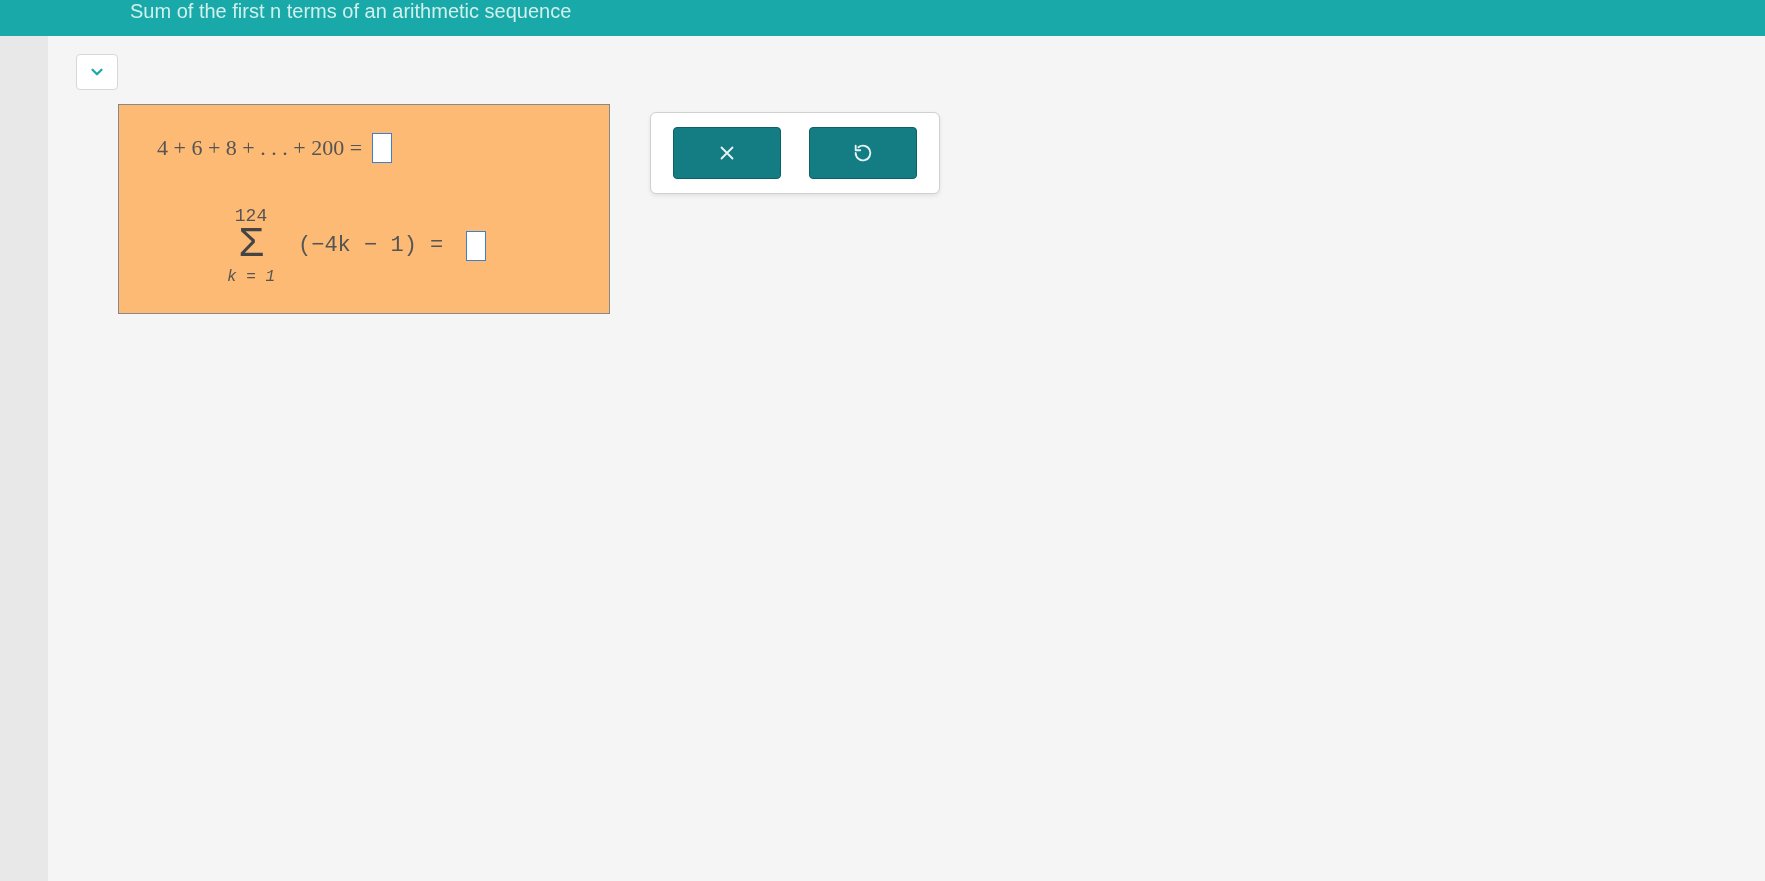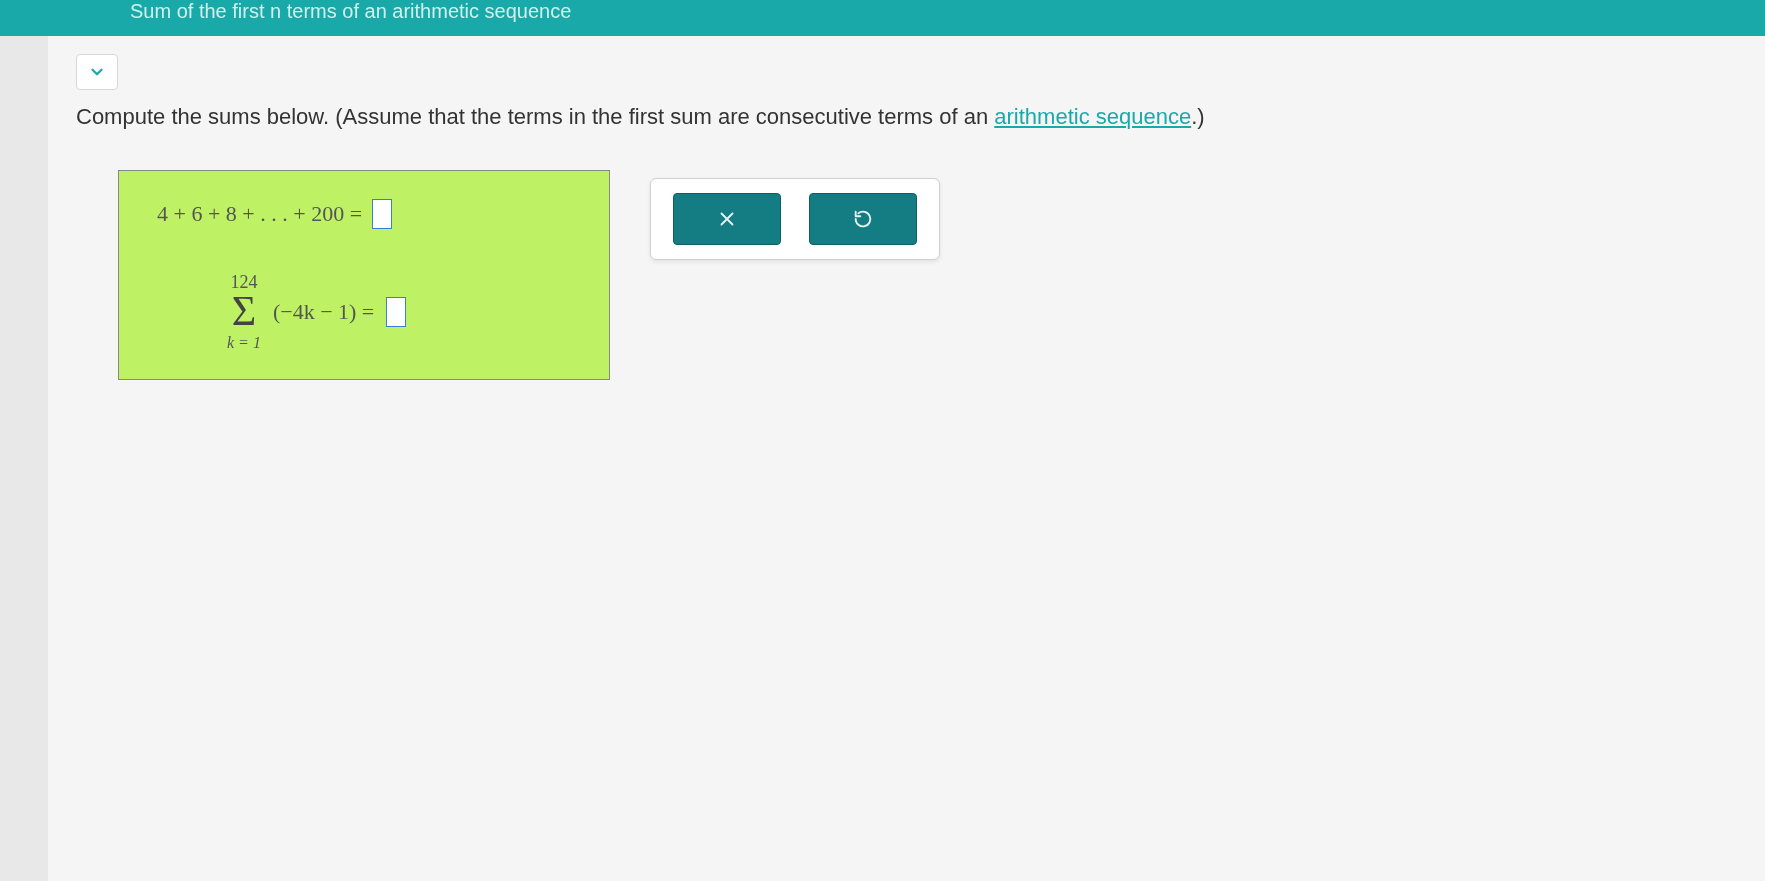--- a/index.html
+++ b/index.html
@@ -55,41 +55,41 @@
       color: #1aa9a9;
       text-decoration: underline;
     }
     .content-row {
       display: flex;
       align-items: flex-start;
       gap: 40px;
     }
     .problem-box {
       border: 1px solid #888;
-      background: #bef264;
+      background: #fdba74;
       padding: 28px 38px 28px 38px;
       margin-left: 42px;
       width: 492px;
     }
     .eq-line1 {
       font-family: 'Times New Roman', serif;
       font-size: 22px;
       color: #555;
       display: flex;
       align-items: center;
       gap: 10px;
       margin-bottom: 44px;
     }
     .eq-line2 {
-      font-family: Liberation Serif, serif;
+      font-family: Liberation Mono, monospace;
       font-size: 22px;
       color: #555;
       display: flex;
       align-items: center;
-      gap: 12px;
+      gap: 23px;
       margin-left: 70px;
       margin-top: 12px;
     }
     .sigma-block {
       display: flex;
       flex-direction: column;
       align-items: center;
       line-height: 1;
     }
     .sigma-top {
@@ -153,23 +153,20 @@
 </div>
 
 <div class="main-area">
 
   <div class="collapse-btn">
     <svg viewBox="0 0 24 24">
       <path d="M6 9l6 6 6-6" stroke="#1aa9a9" stroke-width="3" fill="none" stroke-linecap="round" stroke-linejoin="round"></path>
     </svg>
   </div>
 
-  <div class="instruction">
-    <span>Compute the sums below. (Assume that the terms in the first sum are consecutive terms of an </span><a href="#">arithmetic sequence</a><span>.)</span>
-  </div>
 
   <div class="content-row">
 
     <div class="problem-box">
       <div class="eq-line1">
         <span>4 + 6 + 8 + . . . + 200 =</span>
         <span class="answer-box"></span>
       </div>
       <div class="eq-line2">
         <div class="sigma-block">

